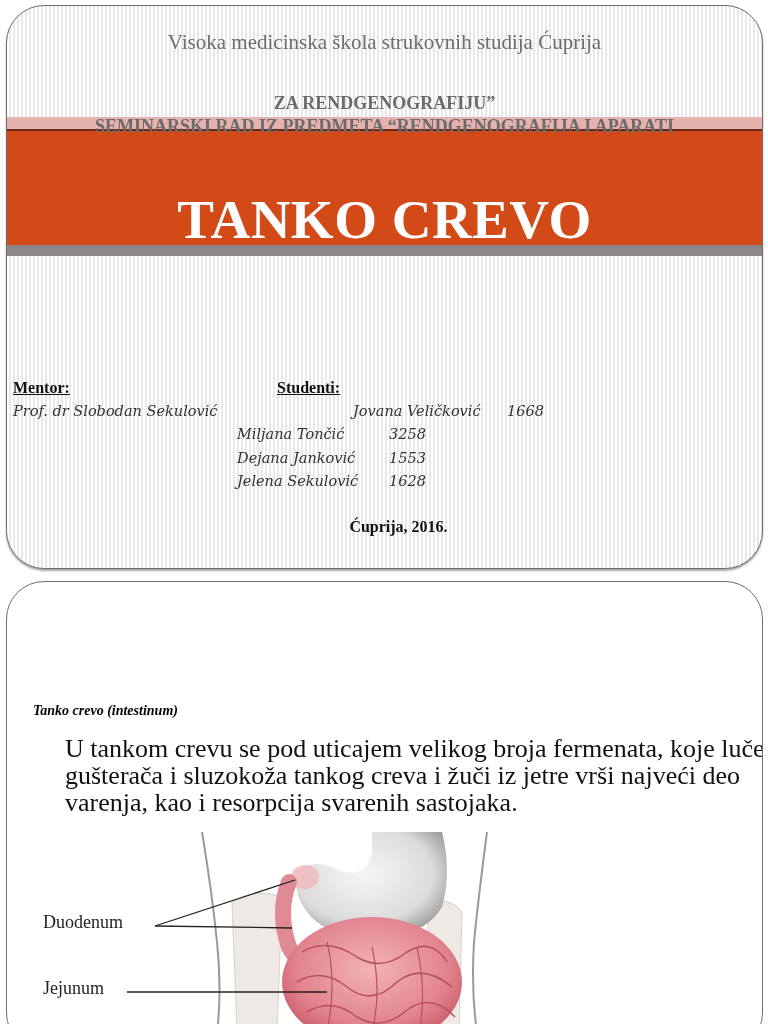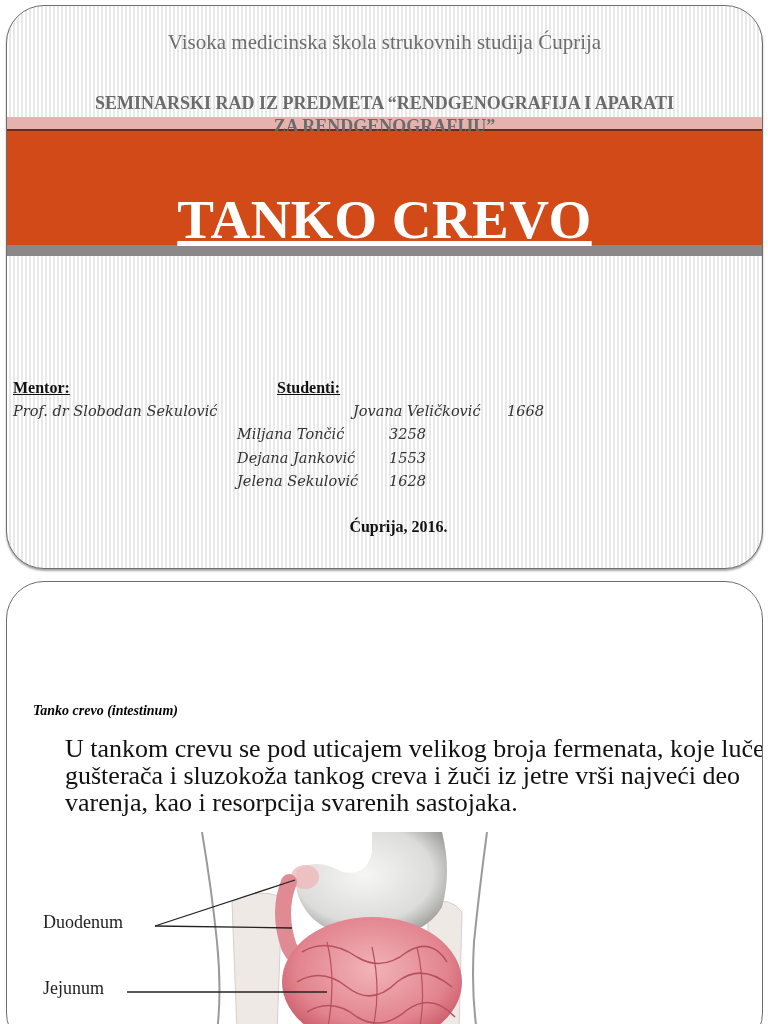--- a/index.html
+++ b/index.html
@@ -72,21 +72,20 @@
     }
     .title {
       position: absolute;
       top: 182px; left: 0; right: 0;
       text-align: center;
       font-size: 55px;
       font-weight: bold;
       color: #ffffff;
       letter-spacing: 0.5px;
       z-index: 3;
-      text-decoration: underline;
     }
     .credits {
       position: absolute;
       font-size: 16px;
       color: #222;
     }
     .lbl {
       font-weight: bold;
       text-decoration: underline;
       color: #111;
@@ -156,22 +155,22 @@
 
 <div class="slide" id="slide1">
   <div class="institution">Visoka medicinska škola strukovnih studija Ćuprija</div>
 
   <div class="pale-band"></div>
   <div class="dark-line"></div>
   <div class="orange-band"></div>
   <div class="gray-band"></div>
 
   <div class="seminar">
+    <div>ZA RENDGENOGRAFIJU”</div>
     <div>SEMINARSKI RAD IZ PREDMETA “RENDGENOGRAFIJA I APARATI</div>
-    <div>ZA RENDGENOGRAFIJU”</div>
   </div>
 
   <div class="title">TANKO CREVO</div>
 
   <div class="credits" style="top:373px; left:6px;">
     <span class="lbl">Mentor:</span>
   </div>
   <div class="credits it" style="top:397px; left:6px;">Prof. dr Slobodan Sekulović</div>
 
   <div class="credits" style="top:373px; left:270px;">

